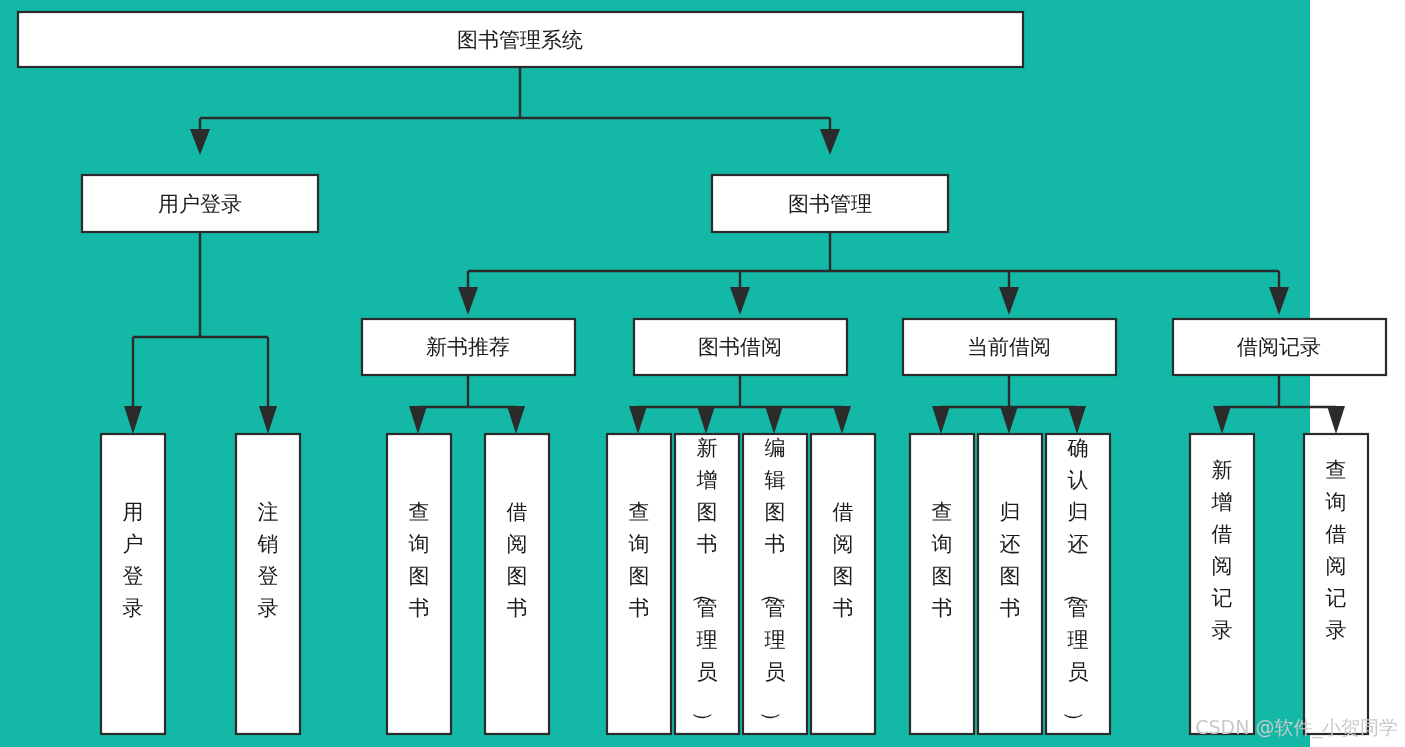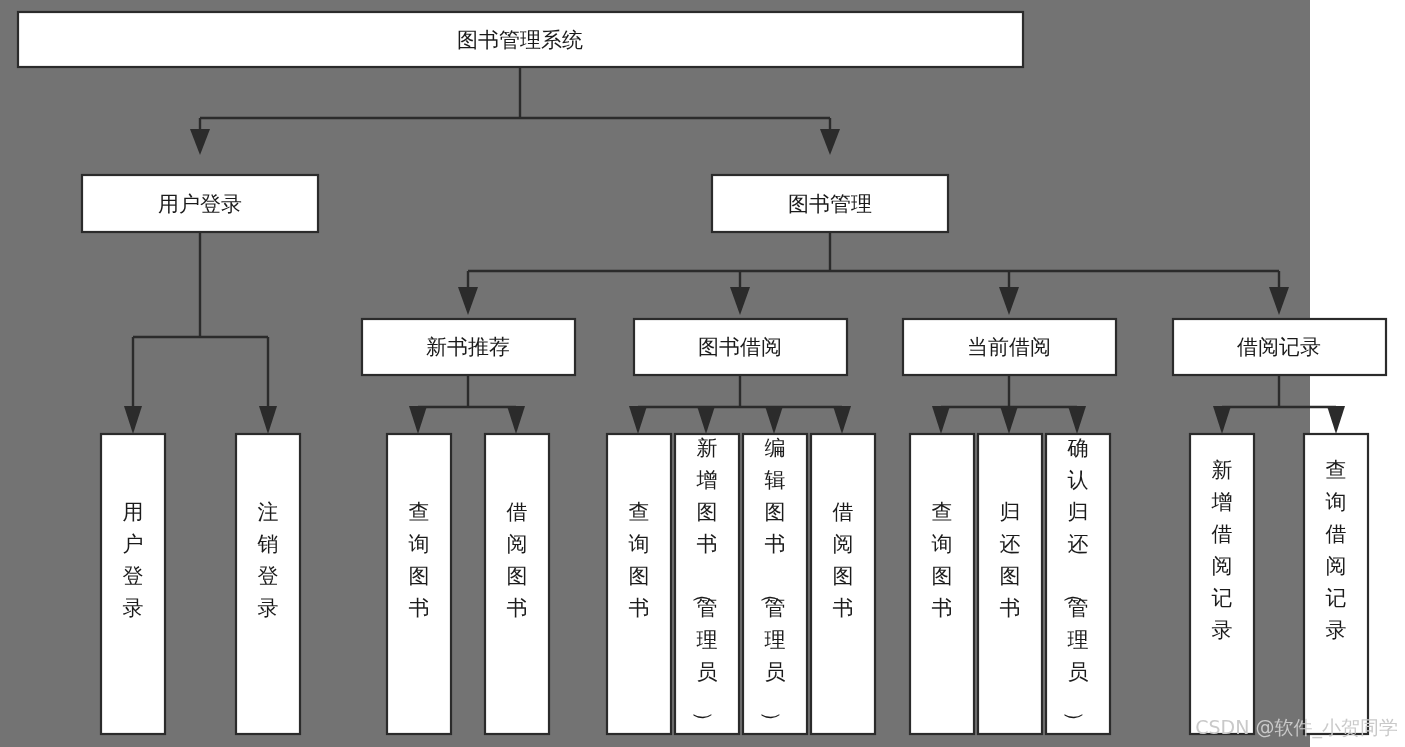--- a/index.html
+++ b/index.html
@@ -11,21 +11,21 @@
   body {
     width: 1405px;
     height: 747px;
     overflow: hidden;
     font-family: "DejaVu Sans", "Liberation Sans", sans-serif;
   }
   #diagram-root {
     position: relative;
     width: 1310px;
     height: 747px;
-    background: #737373;
+    background: #14b8a6;
   }
   svg#chart-svg {
     position: absolute;
     left: 0;
     top: 0;
     width: 1405px;
     height: 747px;
     display: block;
   }
   .node-box {

